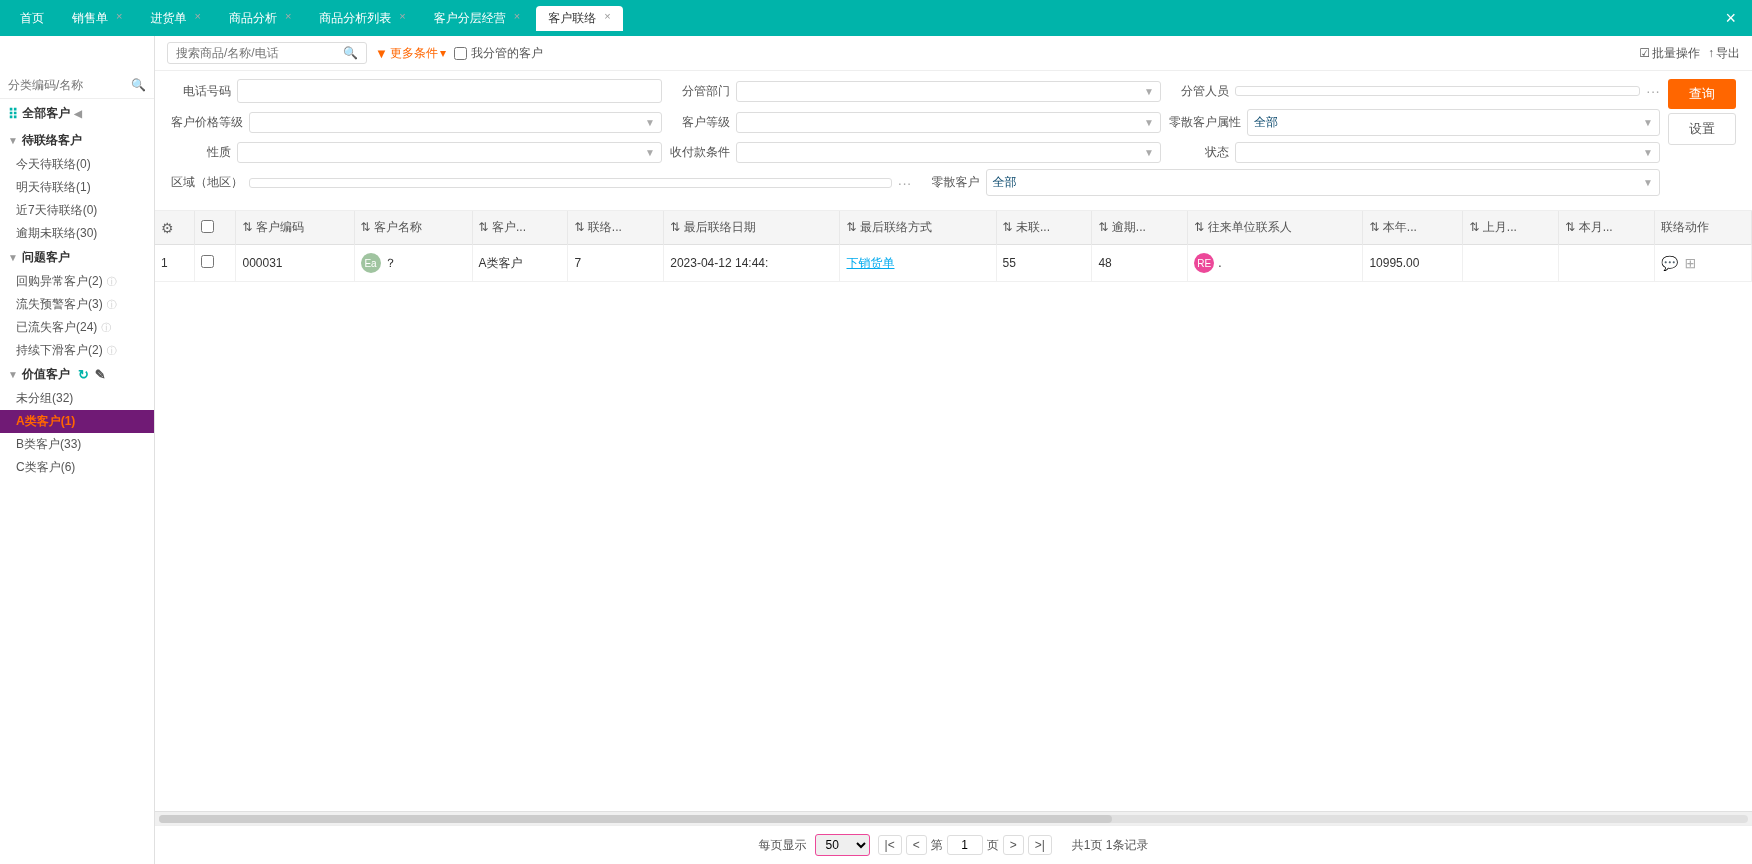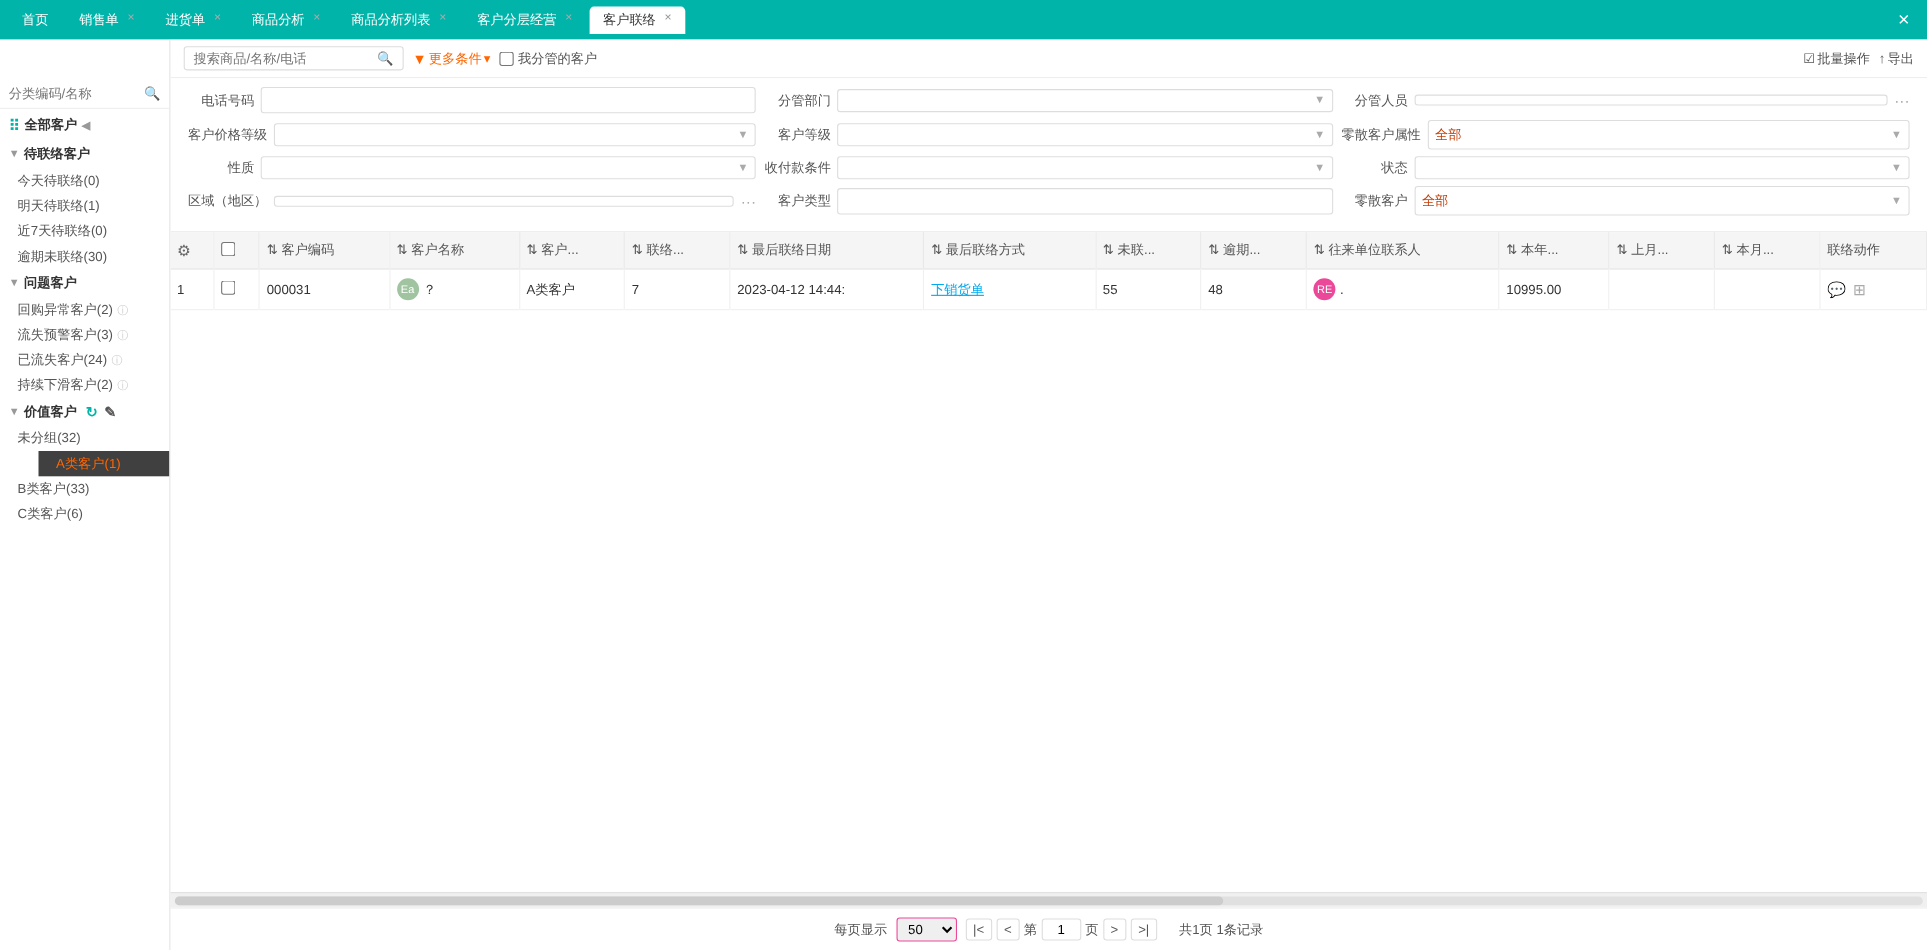--- a/index.html
+++ b/index.html
@@ -95,21 +95,21 @@
     .sidebar-group-label .arrow { font-size: 10px; color: #999; }
 
     .sidebar-item {
       display: flex;
       align-items: center;
       padding: 3px 12px 3px 16px;
       color: #555;
       cursor: pointer;
       gap: 4px;
     }
-    .sidebar-item.active { background: #404040; color: #ff6600; font-weight: normal; margin-left: 35px; }
+    .sidebar-item.active { background: #701a75; color: #ff6600; font-weight: bold; }
     .sidebar-item .info-icon { color: #ccc; font-size: 10px; }
 
     
     .content-area {
       flex: 1;
       display: flex;
       flex-direction: column;
       overflow: hidden;
       background: #f5f5f5;
     }
@@ -214,21 +214,21 @@
       font-size: 12px;
       outline: none;
       background: #fff;
       display: flex;
       align-items: center;
       justify-content: space-between;
       cursor: pointer;
       position: relative;
     }
     .filter-select .arrow-down { color: #aaa; font-size: 10px; }
-    .filter-select-text { color: #c2410c; }
+    .filter-select-text { color: #0c4a6e; }
     .btn-query {
       background: #ff6600;
       color: #fff;
       border: none;
       border-radius: 3px;
       padding: 6px 20px;
       cursor: pointer;
       font-size: 13px;
       white-space: nowrap;
     }
@@ -573,31 +573,31 @@
 
           <div class="filter-row">
             <div class="filter-cell">
               <span class="filter-label">区域（地区）</span>
               <div class="filter-select" style="flex:1;">
                 <span class="filter-select-text"></span>
               </div>
               <span class="filter-dots">···</span>
             </div>
             <div class="filter-cell">
-              <span class="filter-label">客户类型</span>
-              <input class="filter-input" type="text" value="" style="">
-            </div>
-            <div class="filter-cell">
               <span class="filter-label">零散客户</span>
               <div class="filter-select">
                 <span class="filter-select-text">全部</span>
                 <span class="arrow-down">▼</span>
               </div>
             </div>
           </div>
+        </div>
+        <div class="filter-actions">
+          <button class="btn-query">查询</button>
+          <button class="btn-settings">设置</button>
         </div>
       </div>
     </div>
 
     <div class="table-wrapper">
       <table>
         <thead>
           <tr>
             <th><span class="settings-gear">⚙</span></th>
             <th><input type="checkbox" style=""></th>

